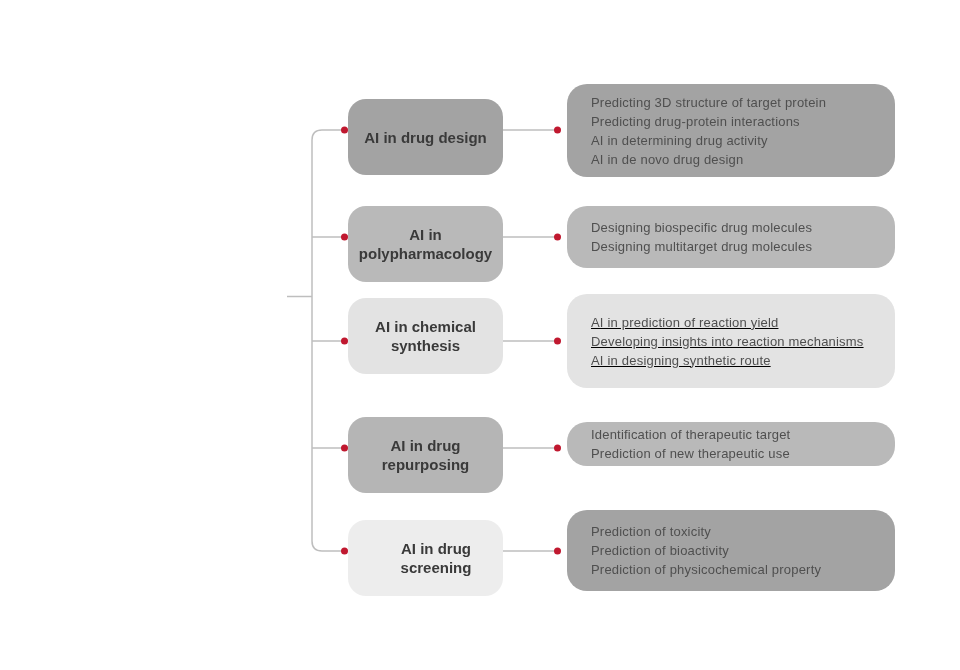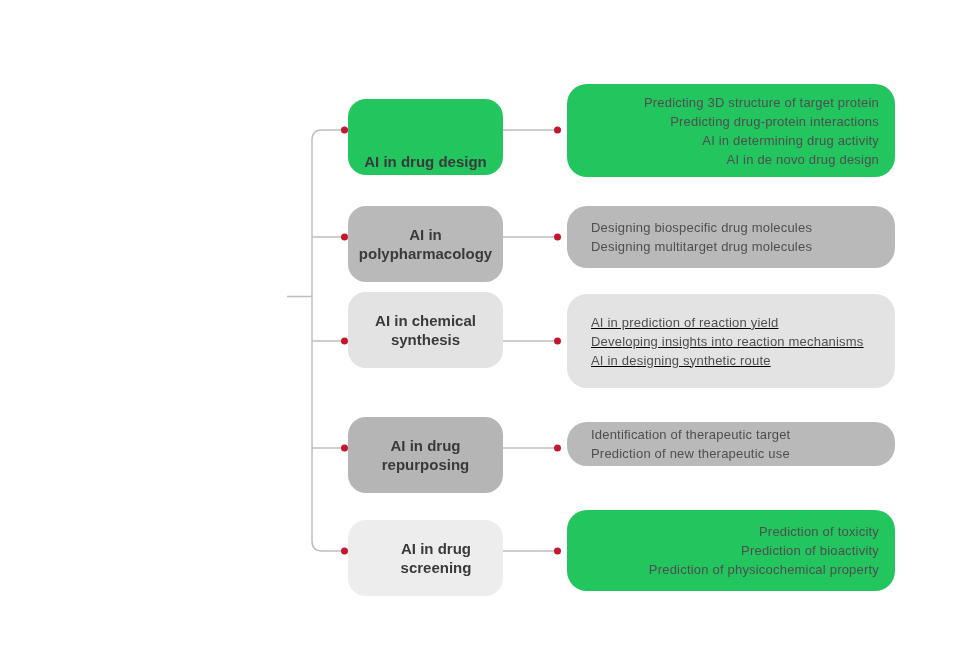--- a/index.html
+++ b/index.html
@@ -66,30 +66,30 @@
   }
 
   .detail-item {
     font-size: 13px;
     line-height: 19px;
     color: #4F4F4F;
     letter-spacing: 0.2px;
   }
 
   
-  .tone-light    { background: #22c55e; align-items: flex-end; }
+  .tone-light    { background: #a3a3a3; }
   .tone-midlight { background: #E3E3E3; }
   .tone-lighter  { background: #EDEDED; padding-left: 29px; }
   .tone-dark     { background: #B9B9B9; }
   .tone-dark2    { background: #B5B5B5; }
 
   
   .branch-r1 { top: 99px;  }
   .branch-r2 { top: 206px; }
-  .branch-r3 { top: 292px; }
+  .branch-r3 { top: 298px; }
   .branch-r4 { top: 417px; }
   .branch-r5 { top: 520px; }
 
   .detail-r1 { top: 84px;  height: 93px; }
   .detail-r2 { top: 206px; height: 62px; }
   .detail-r3 { top: 294px; height: 94px; text-decoration: underline; }
   .detail-r4 { top: 422px; height: 44px; }
   .detail-r5 { top: 510px; height: 81px; }
 </style>
 </head>

